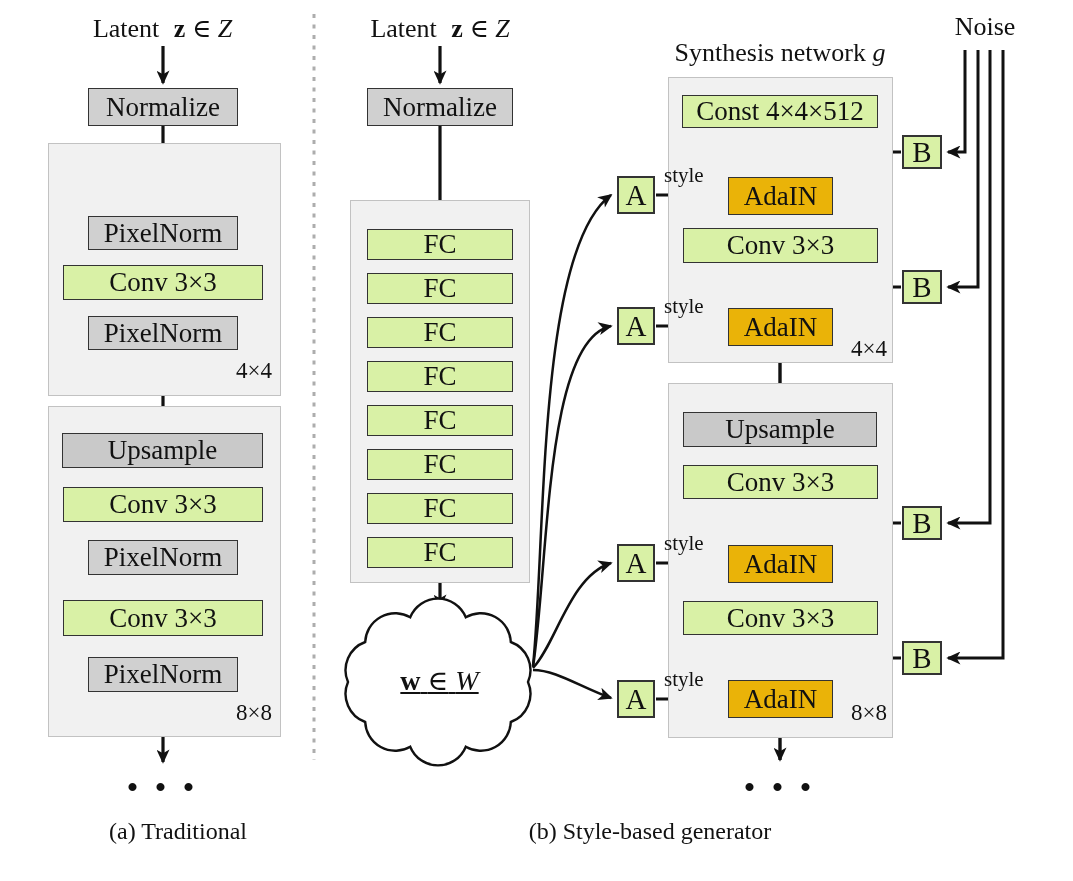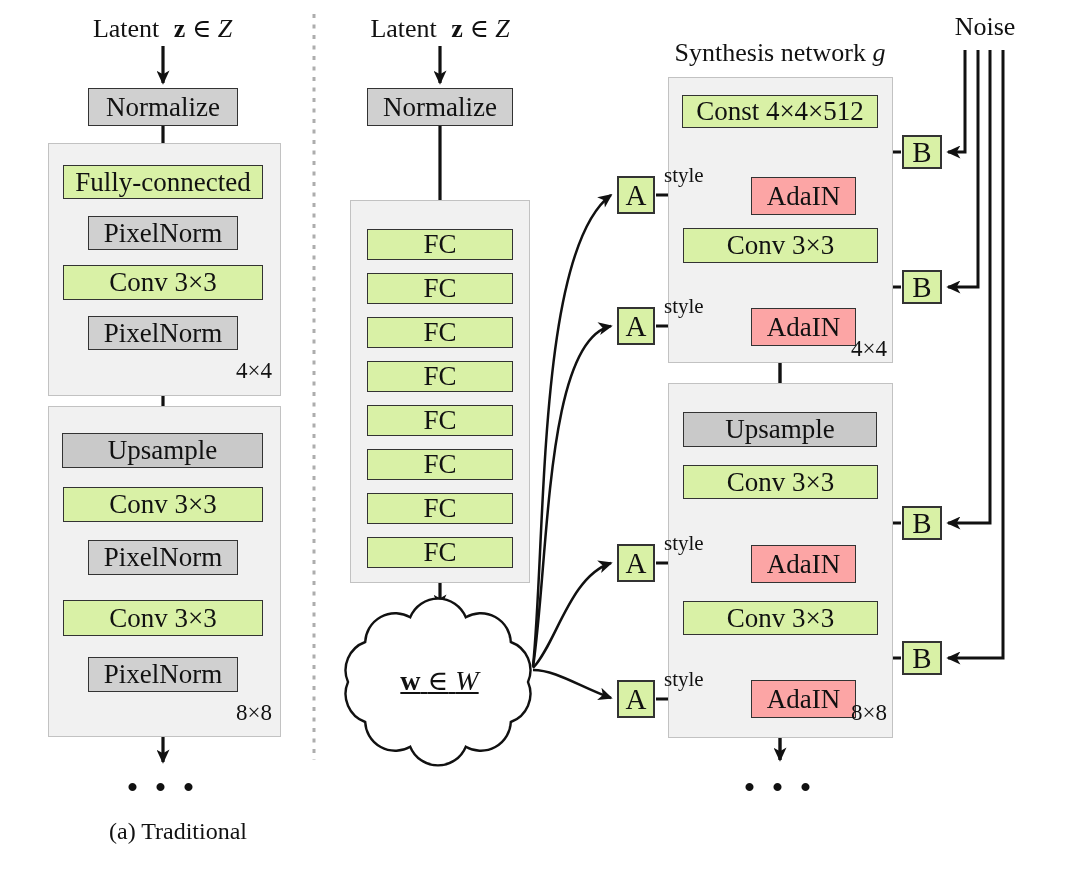--- a/index.html
+++ b/index.html
@@ -5,21 +5,21 @@
   html,body{margin:0;padding:0;background:#ffffff;}
   #fig{position:relative;width:1073px;height:881px;background:#ffffff;overflow:hidden;
        font-family:"Liberation Serif","DejaVu Serif",serif;color:#111;}
   #wires{position:absolute;left:0;top:0;z-index:0;}
   .abs{position:absolute;z-index:2;text-decoration:underline;}
   .bx{position:absolute;z-index:2;display:flex;align-items:center;justify-content:center;
       font-size:27px;line-height:1;border:1.6px solid #333;box-sizing:border-box;}
   .green{background:#d9f1a6;}
   .gray{background:#d0d0d0;}
   .gray2{background:#c9c9c9;}
-  .blue{background:#fca5a5;margin-left:23px;}
+  .blue{background:#eab308;}
   .panel{position:absolute;z-index:1;background:#f1f1f1;border:1.6px solid #c2c2c2;box-sizing:border-box;}
   .hdr{position:absolute;z-index:2;font-size:26px;line-height:1.15;white-space:nowrap;}
   .ctr{text-align:center;}
   .cap{position:absolute;z-index:2;font-size:24px;text-align:center;white-space:nowrap;}
   .sizelab{position:absolute;z-index:2;font-size:23px;text-align:right;}
   .stylelab{position:absolute;z-index:3;font-size:21px;}
   .ab{font-size:29px;}
   .dots{position:absolute;z-index:2;font-size:30px;font-weight:bold;letter-spacing:5px;text-align:center;}
   .bold{font-weight:bold;}
   .ital{font-style:italic;}
@@ -142,21 +142,20 @@
   <div class="hdr ctr" style="left:40px;top:14px;width:245px;">
     <span>Latent</span><span class="sp"></span>
     <span class="bold">z</span>
     <span>∈</span>
     <span class="ital">Z</span>
   </div>
 
   <div class="bx gray" style="left:88px;top:88px;width:150px;height:38px;">Normalize</div>
 
   <div class="panel" style="left:48px;top:143px;width:233px;height:253px;"></div>
-  <div class="bx green" style="left:63px;top:165px;width:200px;height:34px;">Fully-connected</div>
   <div class="bx gray" style="left:88px;top:216px;width:150px;height:34px;">PixelNorm</div>
   <div class="bx green" style="left:63px;top:265px;width:200px;height:35px;">Conv 3×3</div>
   <div class="bx gray" style="left:88px;top:316px;width:150px;height:34px;">PixelNorm</div>
   <div class="sizelab" style="left:180px;top:358px;width:92px;">4×4</div>
 
   <div class="panel" style="left:48px;top:406px;width:233px;height:331px;"></div>
   <div class="bx gray2" style="left:62px;top:433px;width:201px;height:35px;">Upsample</div>
   <div class="bx green" style="left:63px;top:487px;width:200px;height:35px;">Conv 3×3</div>
   <div class="bx gray" style="left:88px;top:540px;width:150px;height:35px;">PixelNorm</div>
   <div class="bx green" style="left:63px;top:600px;width:200px;height:36px;">Conv 3×3</div>
@@ -185,20 +184,21 @@
   <div class="bx green" style="left:367px;top:449px;width:146px;height:31px;">FC</div>
   <div class="bx green" style="left:367px;top:493px;width:146px;height:31px;">FC</div>
   <div class="bx green" style="left:367px;top:537px;width:146px;height:31px;">FC</div>
 
   <div class="abs ctr" style="left:362px;top:664px;width:155px;font-size:28px;z-index:2;">
     <span class="bold">w</span>
     <span>∈</span>
     <span class="ital">W</span>
   </div>
 
+  <div class="cap" style="left:470px;top:818px;width:360px;">(b) Style-based generator</div>
 
   <div class="bx green ab" style="left:617px;top:176px;width:38px;height:38px;border-width:2px;">A</div>
   <div class="bx green ab" style="left:617px;top:307px;width:38px;height:38px;border-width:2px;">A</div>
   <div class="bx green ab" style="left:617px;top:544px;width:38px;height:38px;border-width:2px;">A</div>
   <div class="bx green ab" style="left:617px;top:680px;width:38px;height:38px;border-width:2px;">A</div>
 
   <div class="bx green ab" style="left:902px;top:135px;width:40px;height:34px;border-width:2px;">B</div>
   <div class="bx green ab" style="left:902px;top:270px;width:40px;height:34px;border-width:2px;">B</div>
   <div class="bx green ab" style="left:902px;top:506px;width:40px;height:34px;border-width:2px;">B</div>
   <div class="bx green ab" style="left:902px;top:641px;width:40px;height:34px;border-width:2px;">B</div>

